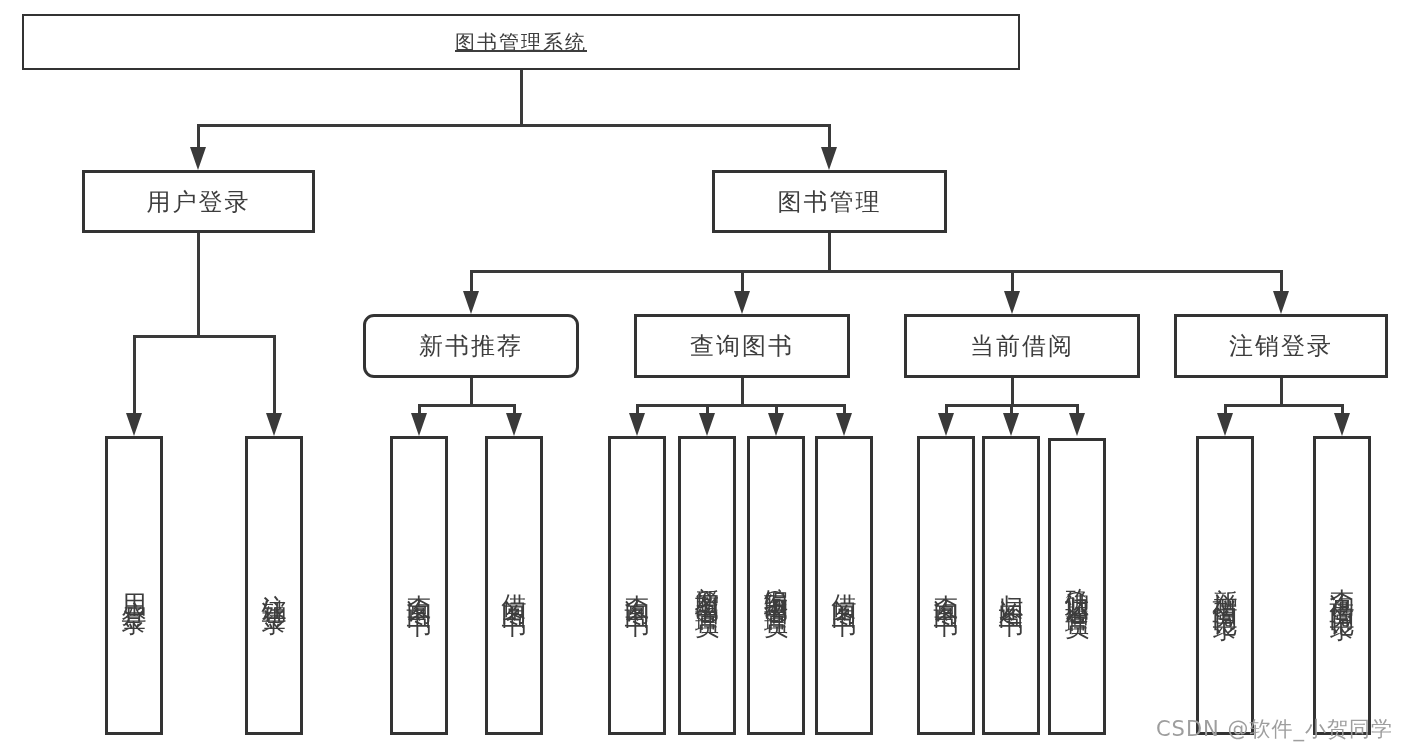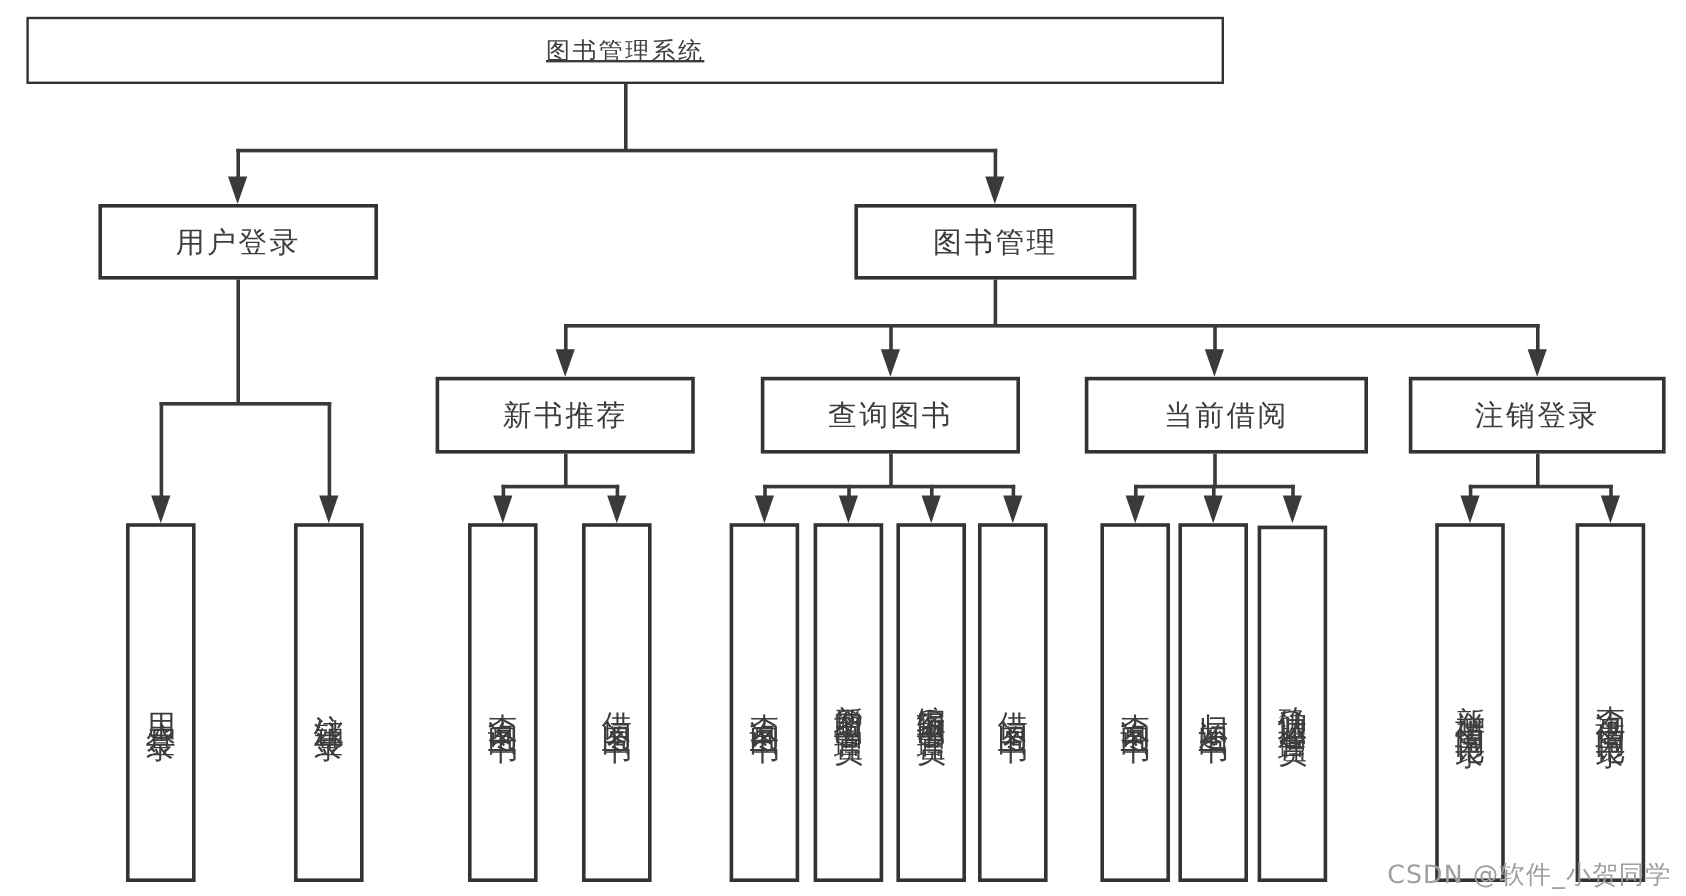--- a/index.html
+++ b/index.html
@@ -57,21 +57,21 @@
 <div class="line" style="left:470px;top:270px;width:813px;height:3px;"></div>
 <div class="line" style="left:470px;top:270px;width:3px;height:24px;"></div>
 <div class="line" style="left:741px;top:270px;width:3px;height:24px;"></div>
 <div class="line" style="left:1011px;top:270px;width:3px;height:24px;"></div>
 <div class="line" style="left:1280px;top:270px;width:3px;height:24px;"></div>
 <div class="arr" style="left:463px;top:291px;"></div>
 <div class="arr" style="left:734px;top:291px;"></div>
 <div class="arr" style="left:1004px;top:291px;"></div>
 <div class="arr" style="left:1273px;top:291px;"></div>
 
-<div class="node hnode" style="left:363px;top:314px;width:216px;height:64px;">新书推荐</div>
+<div class="node hnode" style="left:363px;top:314px;width:216px;height:64px;border-radius:11px;">新书推荐</div>
 <div class="node hnode" style="left:634px;top:314px;width:216px;height:64px;">查询图书</div>
 <div class="node hnode" style="left:904px;top:314px;width:236px;height:64px;">当前借阅</div>
 <div class="node hnode" style="left:1174px;top:314px;width:214px;height:64px;">注销登录</div>
 
 <div class="line" style="left:470px;top:378px;width:3px;height:28px;"></div>
 <div class="line" style="left:418px;top:404px;width:98px;height:3px;"></div>
 <div class="line" style="left:418px;top:404px;width:3px;height:12px;"></div>
 <div class="line" style="left:513px;top:404px;width:3px;height:12px;"></div>
 <div class="arr" style="left:411px;top:413px;"></div>
 <div class="arr" style="left:506px;top:413px;"></div>

